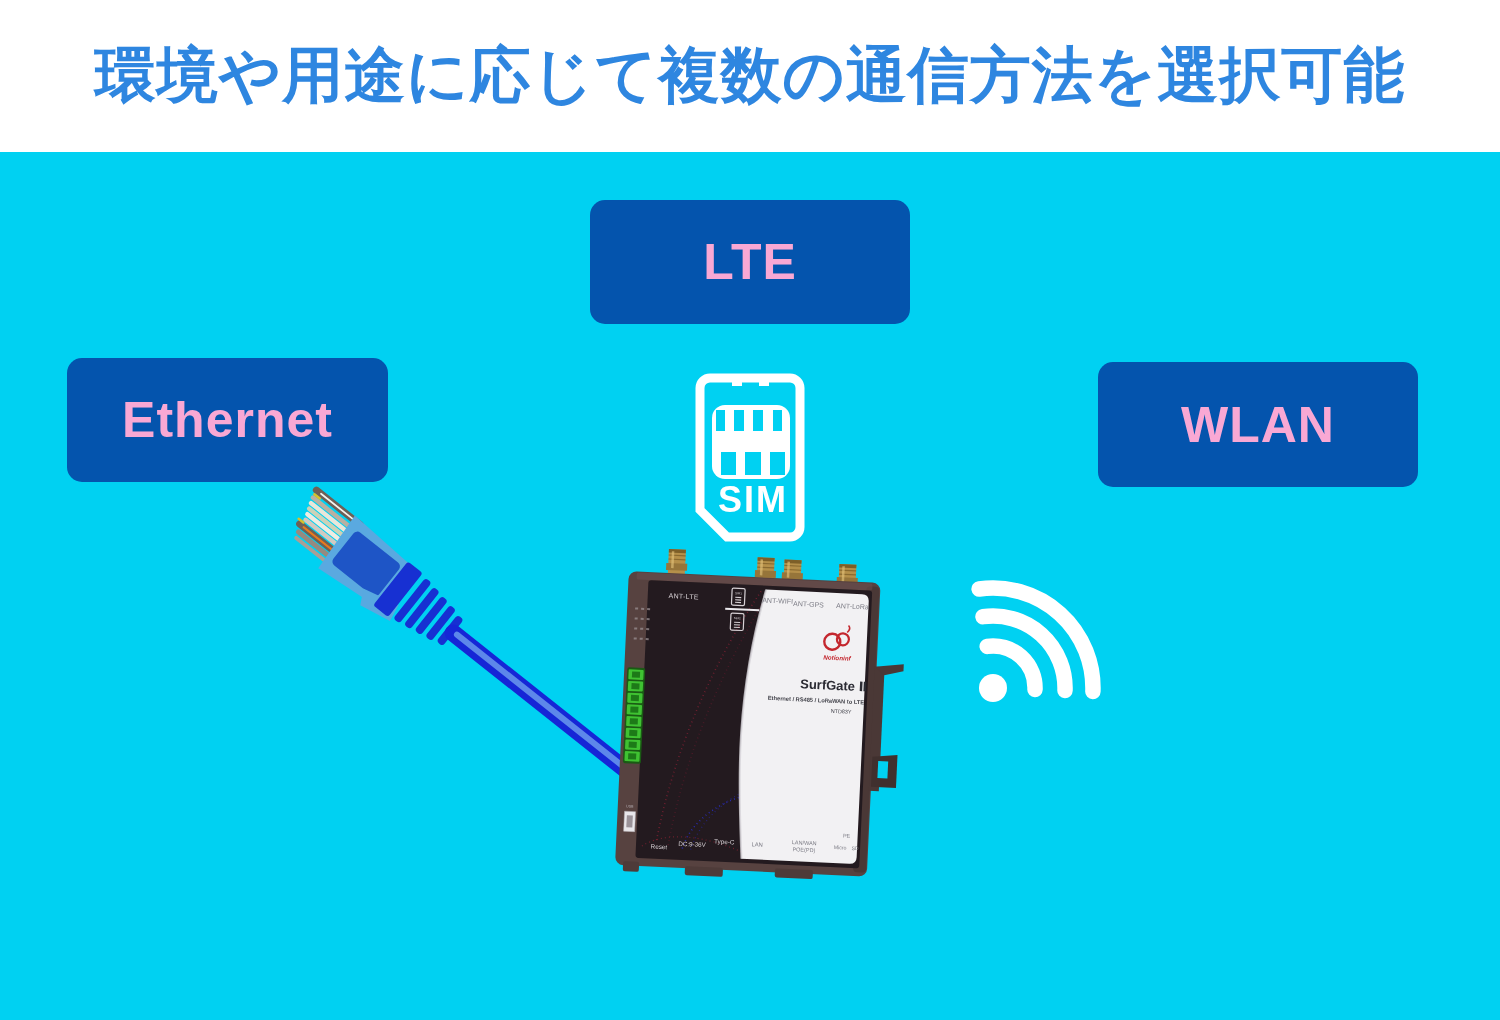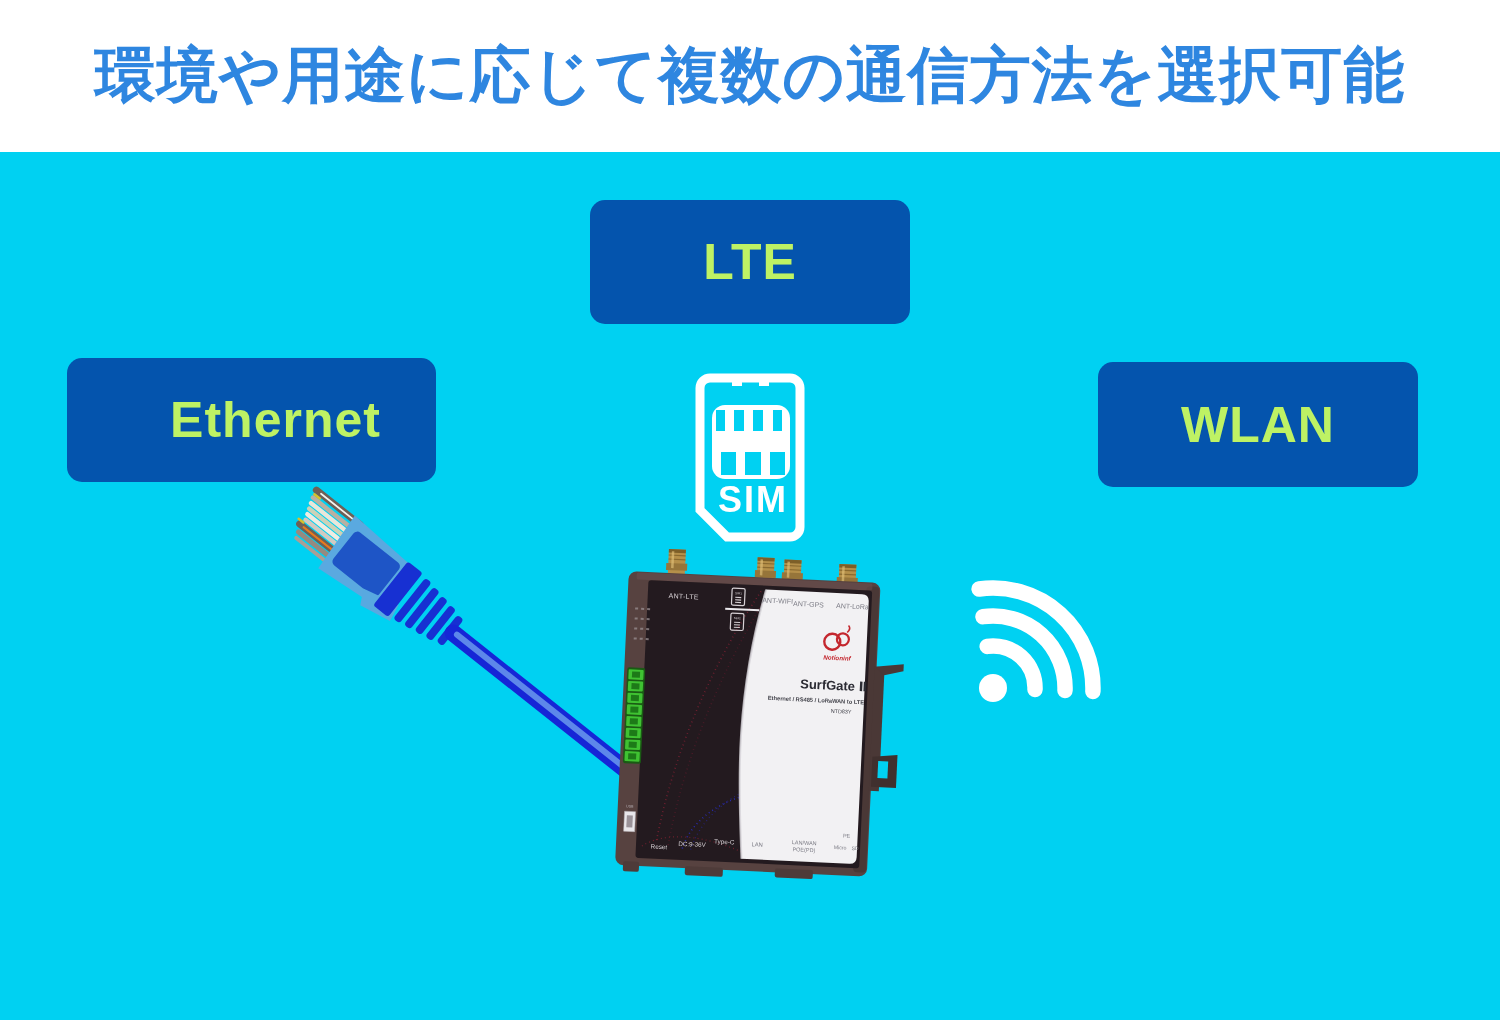--- a/index.html
+++ b/index.html
@@ -11,26 +11,26 @@
   .band{
     position:absolute;left:0;top:0;width:1500px;height:152px;
     background:#ffffff;display:flex;align-items:center;justify-content:center;
   }
   .title{
     margin:0;font-size:61px;font-weight:900;color:#2e86e0;letter-spacing:1px;
     white-space:nowrap;
   }
   .canvas{position:absolute;left:0;top:152px;width:1500px;height:868px;}
   .method-box{
-    position:absolute;background:#0454ad;color:#bef264;border-radius:15px;
+    position:absolute;background:#0454ad;color:#f9a8d4;border-radius:15px;
     display:flex;align-items:center;justify-content:center;
     font-weight:bold;font-size:50px;letter-spacing:1px;
   }
   .method-lte{left:590px;top:48px;width:320px;height:124px;}
-  .method-ethernet{left:67px;top:206px;width:321px;height:124px;padding-left:48px;}
+  .method-ethernet{left:67px;top:206px;width:321px;height:124px;}
   .method-wlan{left:1098px;top:210px;width:320px;height:125px;justify-content:center;}
   svg{position:absolute;display:block;}
   .sim-svg{left:680px;top:218px;width:140px;height:175px;}
   .wifi-svg{left:950px;top:408px;width:180px;height:175px;}
   .cable-svg{left:270px;top:318px;width:380px;height:335px;}
   .device-svg{left:600px;top:393px;width:320px;height:350px;}
   .dev-label-light{fill:#d8d2d6;}
   .dev-label-gray{fill:#7d7d86;}
 </style>
 </head>

